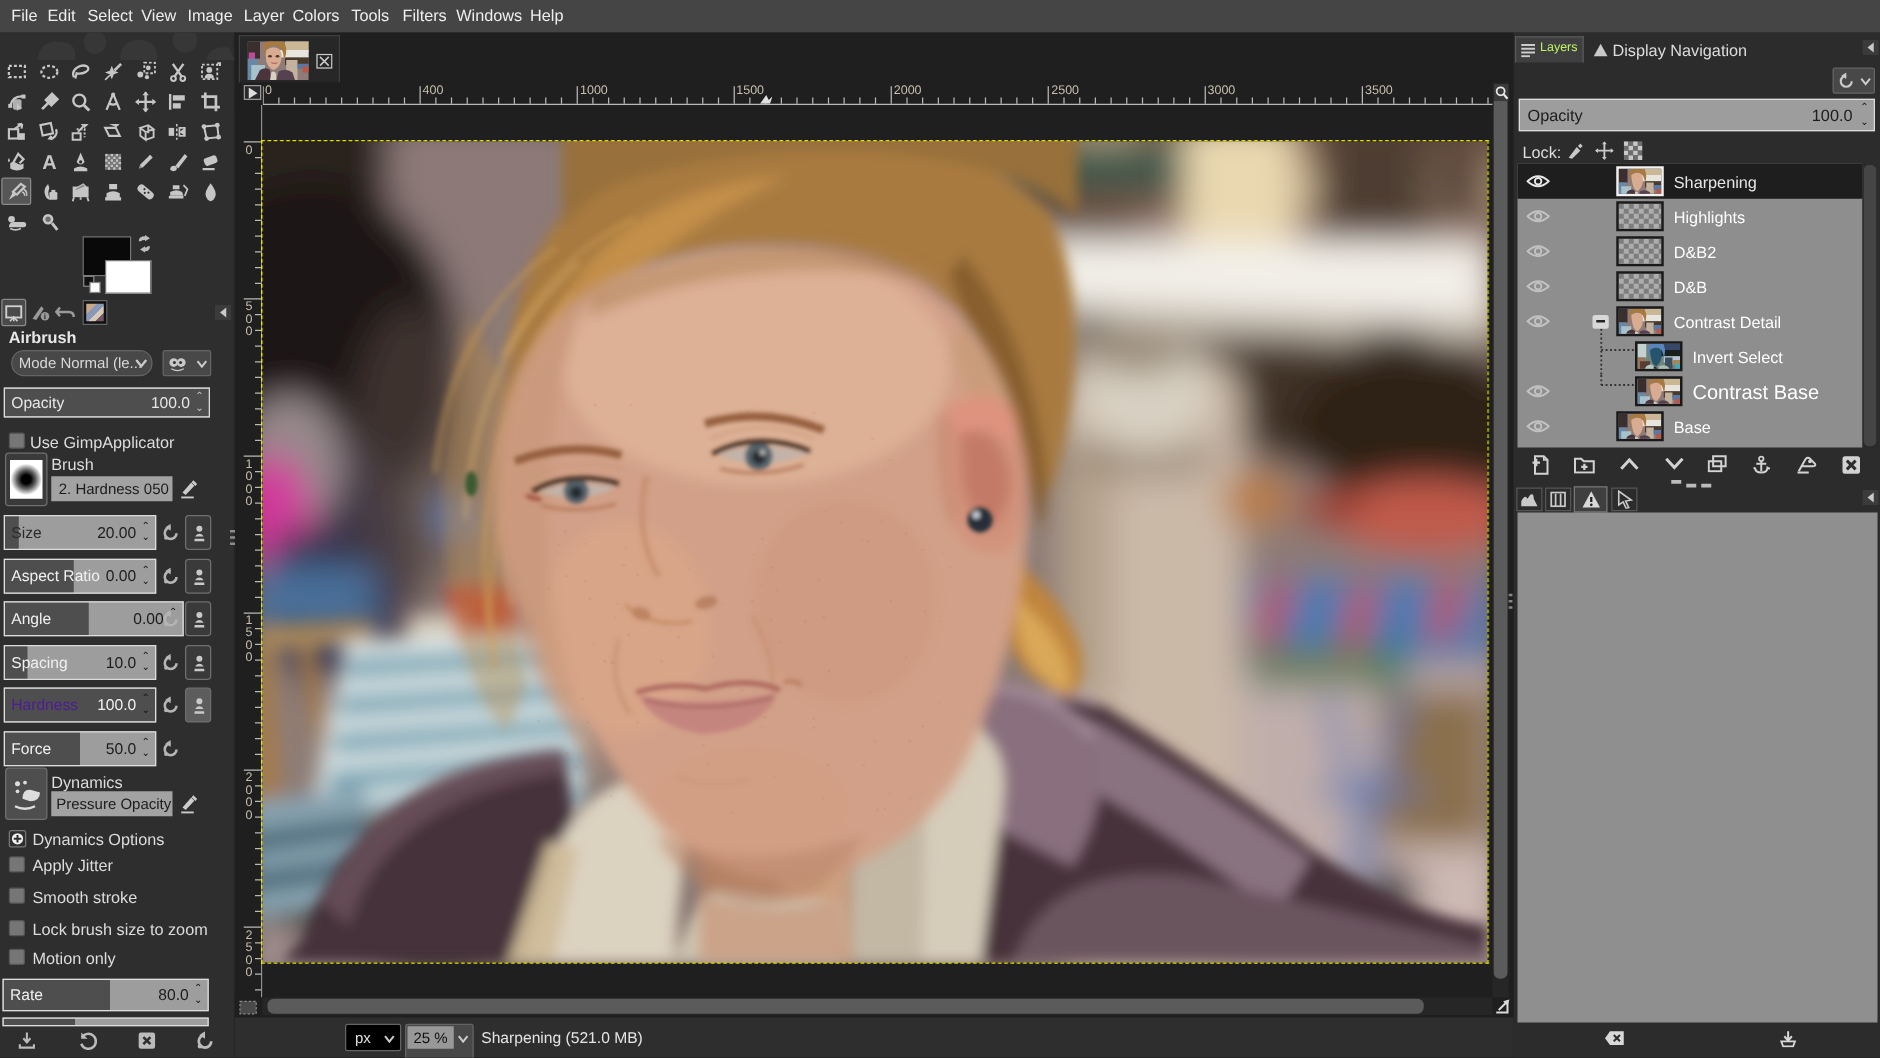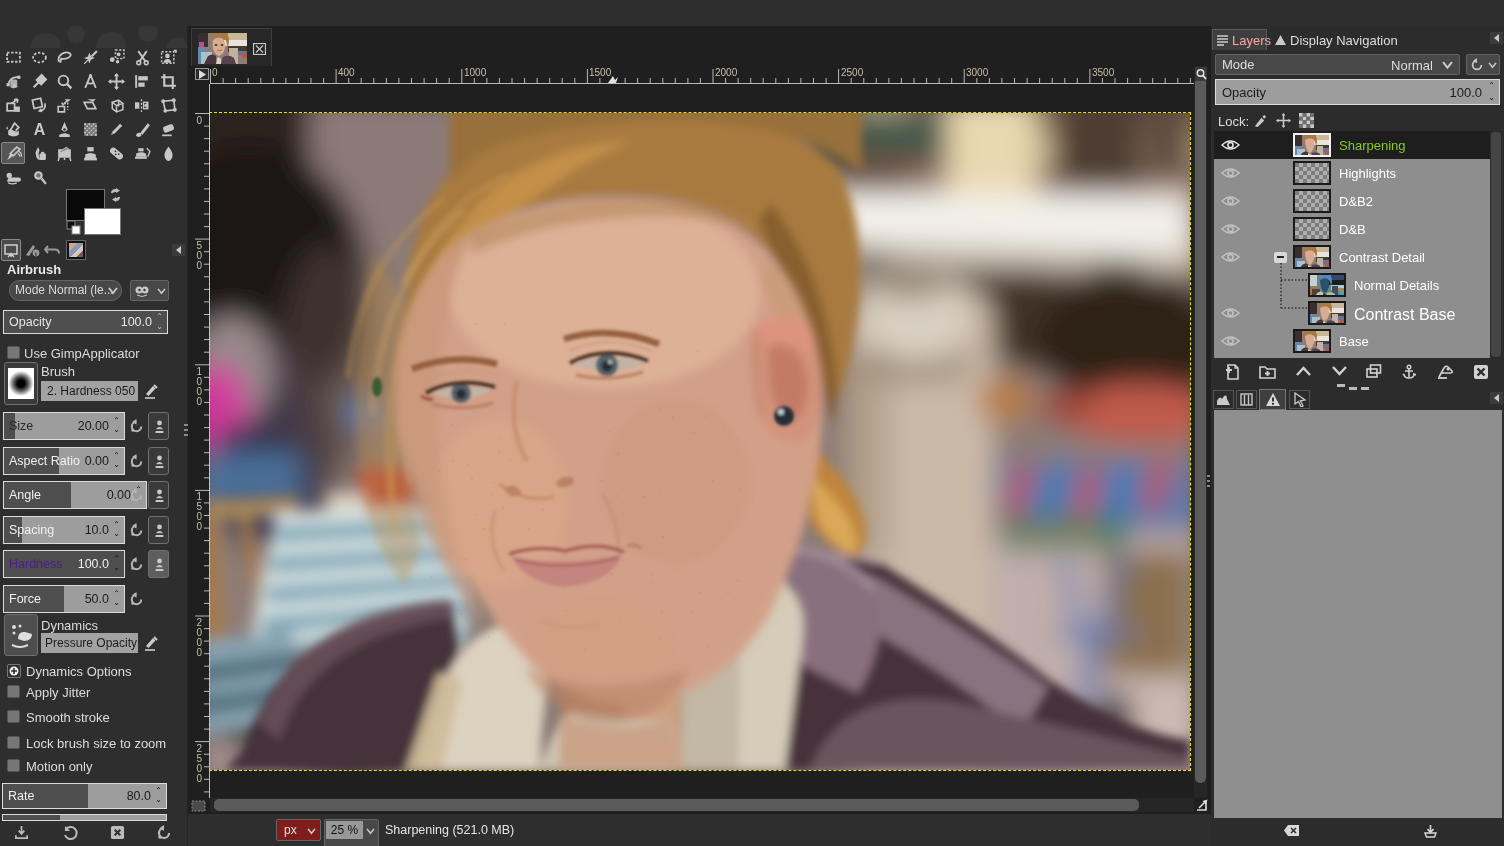--- a/index.html
+++ b/index.html
@@ -27,20 +27,33 @@
 #rulertop{position:absolute;left:22px;top:40px;width:985px;height:18px;background:#1f1f1f;overflow:hidden;}
 #rulerleft{position:absolute;left:2px;top:58px;width:20px;height:714px;background:#1f1f1f;overflow:hidden;}
 .rnum{position:absolute;color:#c8bfae;font-size:10px;}
 #photo{position:absolute;left:22px;top:87px;width:980px;height:657px;outline:1px dashed #e6e600;background:#000;}
 #statusbar{position:absolute;left:0;top:788px;width:1023px;height:32px;background:#2e2e2e;color:#e0e0e0;font-size:12px;}
 
 #rightpanel{position:absolute;left:1211px;top:26px;width:293px;height:820px;background:#2c2c2c;color:#ddd;font-size:13px;}
 </style></head>
 <body>
 <div id="app">
+  <div id="menubar">
+    <span style="left:9px">File</span>
+      <span style="left:38px">Edit</span>
+      <span style="left:70px">Select</span>
+    <span style="left:113px">View</span>
+      <span style="left:150px">Image</span>
+      <span style="left:195px">Layer</span>
+    <span style="left:234px">Colors</span>
+      <span style="left:281px">Tools</span>
+      <span style="left:322px">Filters</span>
+    <span style="left:365px">Windows</span>
+      <span style="left:424px">Help</span>
+  </div>
   <div id="toolbox">
 <div class="tool" style="left:1px;top:20px">
         <svg width="17" height="17" viewBox="0 0 16 16">
           <rect x="2" y="3.5" width="12" height="8.5" fill="none" stroke="#c6c6c6" stroke-width="1.7" stroke-dasharray="2.2 1.6"></rect>
         </svg>
       </div>
 <div class="tool" style="left:27px;top:20px">
         <svg width="17" height="17" viewBox="0 0 16 16">
           <ellipse cx="8" cy="8" rx="6" ry="4.5" fill="none" stroke="#c6c6c6" stroke-width="1.7" stroke-dasharray="2.2 1.6"></ellipse>
         </svg>
@@ -679,21 +692,21 @@
       </div>
 <svg class="abs" style="left:3px;top:774px" width="15" height="12" viewBox="0 0 15 12">
         <rect x="1" y="1" width="13" height="10" fill="#4a4a4a" stroke="#888" stroke-width="1" stroke-dasharray="2 1.5"></rect>
       </svg>
 <svg class="abs" style="left:1007px;top:773px" width="13" height="13" viewBox="0 0 13 13">
         <path d="M11 2 L11 11 L2 11" fill="none" stroke="#dcdcdc" stroke-width="1.6"></path>
         <path d="M11 2 L4 9" stroke="#dcdcdc" stroke-width="1.6"></path>
         <path d="M12.5 0.5 l-5 1.5 3.5 3.5z" fill="#dcdcdc"></path>
       </svg>
 <div id="statusbar">
-        <div class="abs" style="left:88px;top:5px;width:45px;height:22px;background:#7f1d1d;border:1px solid #646464;border-radius:2px;line-height:20px"><span style="padding-left:7px">px</span><svg class="abs" style="right:4px;top:8px" width="9" height="7" viewBox="0 0 10 8">
+        <div class="abs" style="left:88px;top:5px;width:45px;height:22px;background:#000000;border:1px solid #646464;border-radius:2px;line-height:20px"><span style="padding-left:7px">px</span><svg class="abs" style="right:4px;top:8px" width="9" height="7" viewBox="0 0 10 8">
             <path d="M1 1 L5 6 L9 1" fill="none" stroke="#ccc" stroke-width="1.8"></path>
           </svg></div>
         <div class="abs" style="left:136px;top:5px;width:55px;height:33px;background:#484848;border:1px solid #646464;border-radius:2px">
           <div class="abs" style="left:1px;top:1px;width:37px;height:18px;background:#989898;color:#111;text-align:center;line-height:18px;font-size:12px">25 %</div>
           <svg class="abs" style="right:3px;top:8px" width="9" height="7" viewBox="0 0 10 8">
             <path d="M1 1 L5 6 L9 1" fill="none" stroke="#ccc" stroke-width="1.8"></path>
           </svg>
         </div>
         <span class="abs" style="left:197px;top:9px;font-size:12.5px;color:#e4e4e4">Sharpening (521.0 MB)</span>
       </div>
@@ -970,32 +983,29 @@
           </g>
         </svg></div>
 
   </div>
   <div id="rightpanel">
 <div class="abs" style="left:1px;top:3px;width:55px;height:21px;background:#3f3f3f;border:1px solid #5a5a5a;border-bottom:none"></div>
 <svg class="abs" style="left:5px;top:8px" width="13" height="12" viewBox="0 0 13 12">
         <path d="M1 2 H12 M1 5 H12 M1 8 H12" stroke="#ccc" stroke-width="1.6"></path>
         <path d="M1 11 H8" stroke="#ccc" stroke-width="1.6"></path>
       </svg>
-<span class="abs" style="left:21px;top:7px;font-size:13px;color:#fca5a5">Layers</span>
+<span class="abs" style="left:21px;top:7px;font-size:10px;color:#bef264">Layers</span>
 <svg class="abs" style="left:63px;top:8px" width="13" height="12" viewBox="0 0 13 12">
         <path d="M6.5 1 L12 11 L1 11z" fill="#c9c9c9"></path>
       </svg>
 <span class="abs" style="left:79px;top:7px;font-size:13px;color:#ddd">Display Navigation</span>
 <svg class="abs" style="left:279px;top:6px" width="13" height="12" viewBox="0 0 13 12">
         <rect x="0" y="0" width="13" height="12" fill="#3b3b3b"></rect>
         <path d="M9 2 L4 6 L9 10z" fill="#c9c9c9"></path>
       </svg>
-<div class="abs" style="left:4px;top:28px;width:245px;height:21px;background:#484848;border:1px solid #646464;border-radius:2px;color:#ddd;font-size:13px;line-height:19px"><span style="padding-left:6px">Mode</span><span class="abs" style="right:26px;top:1px">Normal</span><svg class="abs" style="right:6px;top:6px" width="11" height="9" viewBox="0 0 10 8">
-          <path d="M1 1 L5 6 L9 1" fill="none" stroke="#ccc" stroke-width="1.8"></path>
-        </svg></div>
 <div class="abs" style="left:255px;top:28px;width:34px;height:21px;background:#484848;border:1px solid #646464;border-radius:2px">
         <svg class="abs" style="left:3px;top:3px" width="14" height="14" viewBox="0 0 16 16">
           <path d="M13 8 A5 5 0 1 1 8 3" fill="none" stroke="#c9c9c9" stroke-width="2"></path>
           <path d="M8 0 v6 l-4.5-3z" fill="#c9c9c9"></path>
         </svg>
         <svg class="abs" style="right:2px;top:7px" width="9" height="7" viewBox="0 0 10 8">
           <path d="M1 1 L5 6 L9 1" fill="none" stroke="#ccc" stroke-width="1.8"></path>
         </svg>
       </div>
 <div class="abs" style="left:4px;top:53px;width:285px;height:26px;border:1px solid #dcdcdc;background:#9d9d9d">
@@ -1056,21 +1066,21 @@
             <rect x="28" y="13" width="6" height="4" fill="#5878a8"></rect>
             <rect x="30" y="16" width="4" height="4" fill="#b85848"></rect>
             <path d="M9 2 Q10 0 13 0 L20 0 Q22 2 22 6 Q22 9 21 11 Q20 4 16 3 Q12 2 10 6 Q9 9 10 12 Q8 7 9 2z" fill="#a87a40"></path>
             <path d="M10 5 Q14 2 18 4 Q20 7 19 12 Q18 16 15 18 Q12 17 11 12 Q10 8 10 5z" fill="#d9ab90"></path>
             <path d="M4 24 L7 18 Q11 15 13 18 L13 24z" fill="#4a353c"></path>
             <path d="M16 24 L17 18 Q22 16 25 19 L26 24z" fill="#564150"></path>
             <path d="M13 24 L13 19 Q14 17 16 20 L16 24z" fill="#d8d0c0"></path>
           </svg>
         </div>
       </div>
-<span class="abs" style="left:128px;top:112px;font-size:13px;color:#84cc16">Sharpening</span>
+<span class="abs" style="left:128px;top:112px;font-size:13px;color:#e5e5e5">Sharpening</span>
 <div class="abs" style="left:10px;top:141px"><svg width="19" height="12" viewBox="0 0 19 12">
           <path d="M1 6 Q9.5 -2 18 6 Q9.5 14 1 6z" fill="none" stroke="#c2c2c2" stroke-width="1.5"></path>
           <circle cx="9.5" cy="6" r="2.6" fill="none" stroke="#c2c2c2" stroke-width="1.5"></circle>
         </svg></div>
 <div class="abs" style="left:82px;top:135px;width:38px;height:24px;border:2px solid #1a1a1a;overflow:hidden">
         <div class="abs" style="left:0;top:0;width:34px;height:20px">
           <div class="abs" style="left:0;top:0;width:34px;height:24px;background:repeating-conic-gradient(#adadad 0 25%,#7d7d7d 0 50%) 0 0/8px 8px"></div>
         </div>
       </div>
 <span class="abs" style="left:128px;top:140px;font-size:13px;color:#ffffff">Highlights</span>
@@ -1134,21 +1144,21 @@
             <rect x="28" y="13" width="6" height="4" fill="#a78757"></rect>
             <rect x="30" y="16" width="4" height="4" fill="#47a7b7"></rect>
             <path d="M9 2 Q10 0 13 0 L20 0 Q22 2 22 6 Q22 9 21 11 Q20 4 16 3 Q12 2 10 6 Q9 9 10 12 Q8 7 9 2z" fill="#5785bf"></path>
             <path d="M10 5 Q14 2 18 4 Q20 7 19 12 Q18 16 15 18 Q12 17 11 12 Q10 8 10 5z" fill="#26546f"></path>
             <path d="M4 24 L7 18 Q11 15 13 18 L13 24z" fill="#b5cac3"></path>
             <path d="M16 24 L17 18 Q22 16 25 19 L26 24z" fill="#a9beaf"></path>
             <path d="M13 24 L13 19 Q14 17 16 20 L16 24z" fill="#272f3f"></path>
           </svg>
         </div>
       </div>
-<span class="abs" style="left:143px;top:252px;font-size:13px;color:#ffffff">Normal Details</span>
+<span class="abs" style="left:143px;top:252px;font-size:13px;color:#ffffff">Invert Select</span>
 <div class="abs" style="left:10px;top:281px"><svg width="19" height="12" viewBox="0 0 19 12">
           <path d="M1 6 Q9.5 -2 18 6 Q9.5 14 1 6z" fill="none" stroke="#c2c2c2" stroke-width="1.5"></path>
           <circle cx="9.5" cy="6" r="2.6" fill="none" stroke="#c2c2c2" stroke-width="1.5"></circle>
         </svg></div>
 <div class="abs" style="left:97px;top:275px;width:38px;height:24px;border:2px solid #1a1a1a;overflow:hidden">
         <div class="abs" style="left:0;top:0;width:34px;height:20px">
           <svg class="abs" style="left:0;top:0" width="34" height="24" viewBox="0 0 34 24">
             <rect width="34" height="24" fill="#8d7c78"></rect>
             <rect x="0" y="0" width="7" height="11" fill="#3a2f2e"></rect>
             <rect x="0" y="11" width="6" height="13" fill="#6888a8"></rect>

